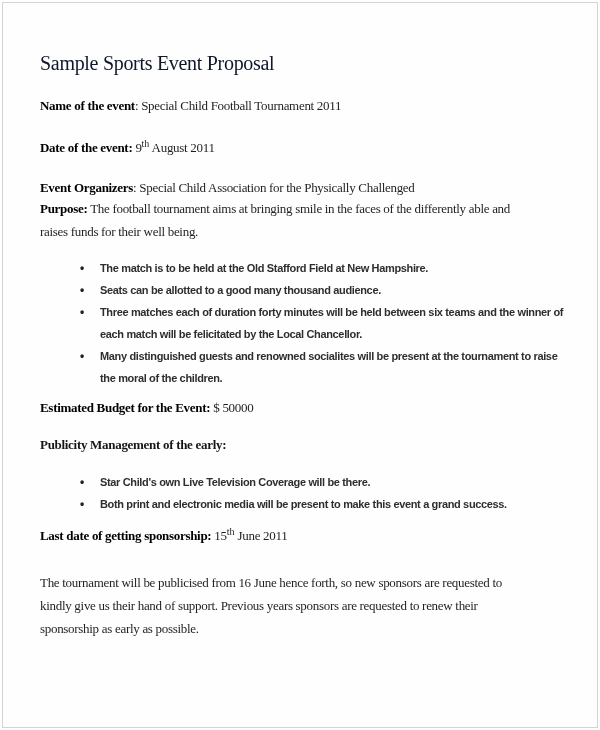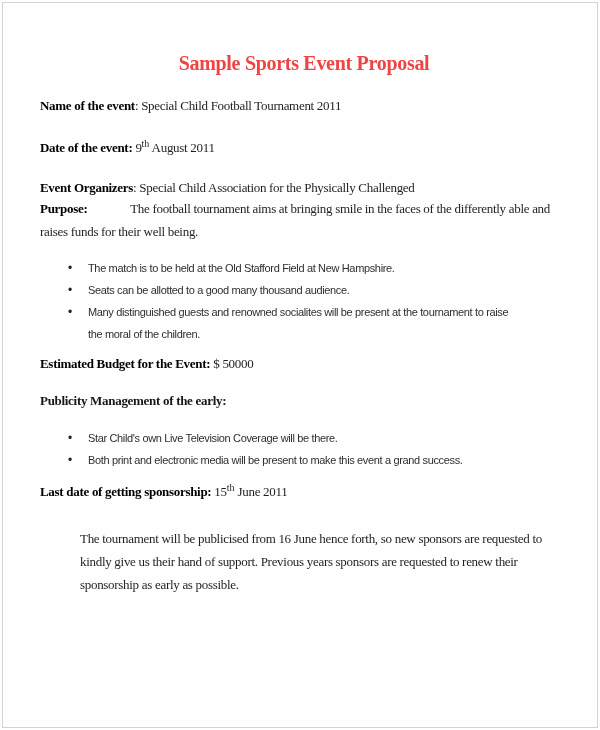--- a/index.html
+++ b/index.html
@@ -25,51 +25,51 @@
   }
   .content {
     position: absolute;
     top: 0; left: 0; right: 0; bottom: 0;
     padding: 51px 32px 0 40px;
   }
   h1.doc-title {
     margin: 0 0 21px 0;
     font-size: 20px;
     line-height: 25px;
-    font-weight: bold;
+    font-weight: normal;
     letter-spacing: -0.3px;
-    color: #ef4444;
-    text-align: center;
+    color: #0f172a;
   }
   p {
     margin: 0;
     font-size: 13px;
     line-height: 18px;
     letter-spacing: -0.3px;
   }
   p.field-name        { margin-bottom: 24px; }
   p.field-date        { margin-bottom: 22px; }
   p.field-organizers  { }
   p.para-purpose      { line-height: 23px; margin-bottom: 14px; }
   p.heading           { font-weight: bold; margin-bottom: 17px; color: #161616; }
   p.field-budget      { margin-bottom: 19px; }
   p.field-sponsorship { margin-bottom: 26px; }
   p.para-closing      { line-height: 23px; }
   strong { font-weight: bold; color: #000000; }
-  .lines { white-space: pre; margin-left: 40px; }
+  .lines { white-space: pre; }
   sup {
     font-size: 10px;
     line-height: 0;
     vertical-align: super;
     letter-spacing: 0;
   }
   ul.bullets {
-    margin: 0;
+    margin: 12px;
     padding: 0 0 0 27px;
     list-style: none;
+    font-weight: bold;
   }
   ul.bullets-planning  { margin-bottom: 10px; }
   ul.bullets-publicity { margin-bottom: 12px; }
   ul.bullets li {
     position: relative;
     padding-left: 21px;
     font-family: "Liberation Sans", "DejaVu Sans", sans-serif;
     font-size: 11px;
     line-height: 22px;
     letter-spacing: -0.35px;
@@ -100,20 +100,22 @@
 
     <p class="field-organizers"><strong>Event Organizers</strong><span>: Special Child Association for the Physically Challenged</span></p>
 
     <p class="para-purpose"><strong>Purpose:</strong><span class="lines"> The football tournament aims at bringing smile in the faces of the differently able and
 raises funds for their well being.</span></p>
 
 
     <ul class="bullets bullets-planning">
       <li>The match is to be held at the Old Stafford Field at New Hampshire.</li>
       <li>Seats can be allotted to a good many thousand audience.</li>
+      <li>Three matches each of duration forty minutes will be held between six teams and the winner of
+each match will be felicitated by the Local Chancellor.</li>
       <li>Many distinguished guests and renowned socialites will be present at the tournament to raise
 the moral of the children.</li>
     </ul>
 
     <p class="field-budget"><strong>Estimated Budget for the Event:</strong><span> $ 50000</span></p>
 
     <p class="heading">Publicity Management of the early:</p>
 
     <ul class="bullets bullets-publicity">
       <li>Star Child's own Live Television Coverage will be there.</li>

